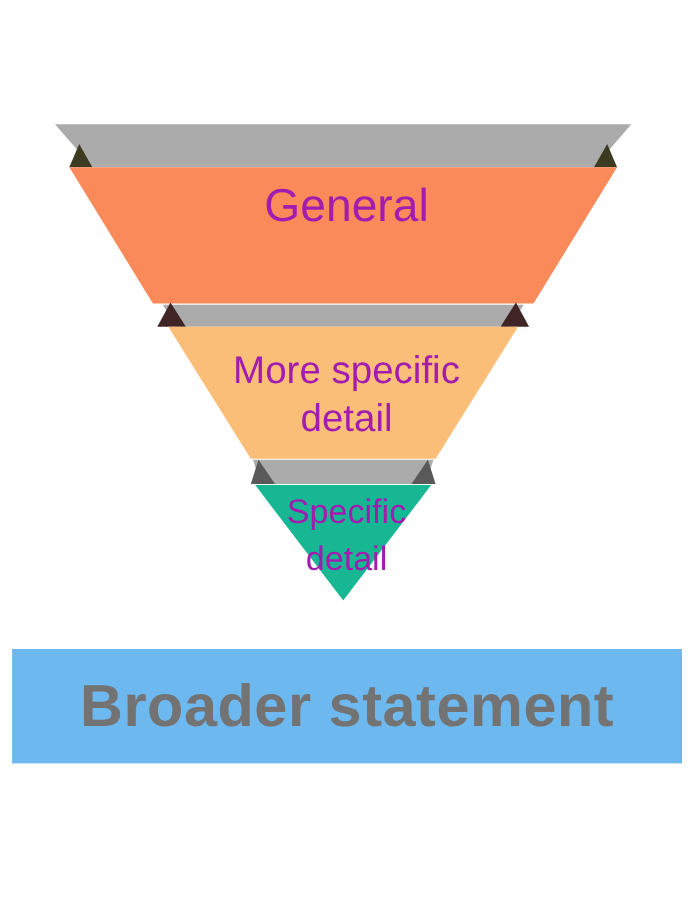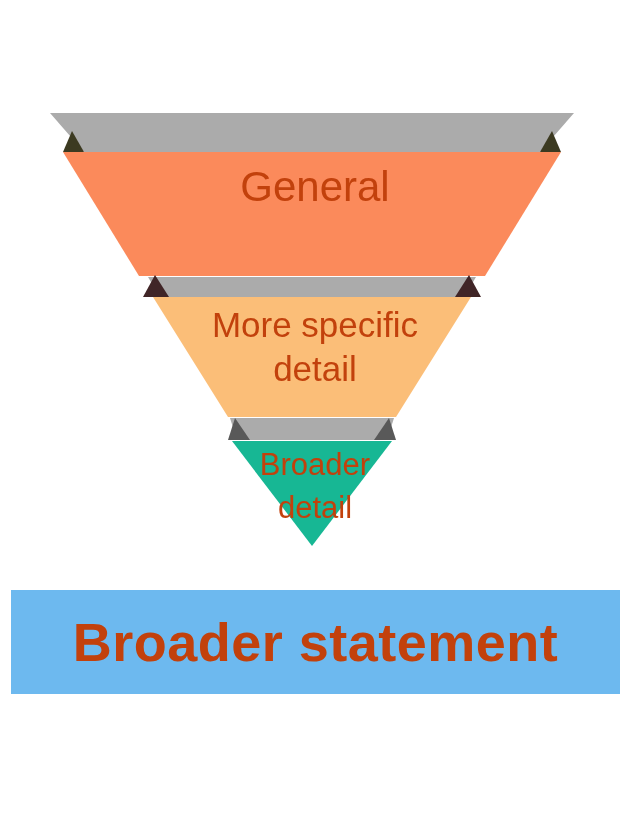--- a/index.html
+++ b/index.html
@@ -20,51 +20,51 @@
     left: 0;
     top: 0;
     width: 630px;
     height: 828px;
   }
   .funnel-label {
     position: absolute;
     left: 0;
     width: 630px;
     text-align: center;
-    color: #c2410c;
+    color: #a21caf;
     pointer-events: none;
   }
   .funnel-label span { display: block; }
   .label-general {
     top: 162px;
     font-size: 42px;
     line-height: 1.2;
   }
   .label-more-specific {
-    top: 303px;
+    top: 315px;
     font-size: 35px;
     line-height: 1.27;
   }
   .label-specific {
     top: 444px;
     font-size: 31px;
     line-height: 1.38;
   }
   .banner-label {
     position: absolute;
     left: 11px;
     top: 590px;
     width: 609px;
     height: 104px;
     display: flex;
     align-items: center;
     justify-content: center;
     font-size: 54px;
     font-weight: bold;
-    color: #c2410c;
+    color: #737373;
     letter-spacing: 0.5px;
     pointer-events: none;
   }
 </style>
 </head>
 <body>
 
 <div class="canvas">
 
   <svg class="layer-svg" viewBox="0 0 630 828" aria-hidden="true">
@@ -96,19 +96,19 @@
   <div class="funnel-label label-general">
     <span>General</span>
   </div>
 
   <div class="funnel-label label-more-specific">
     <span>More specific</span>
     <span>detail</span>
   </div>
 
   <div class="funnel-label label-specific">
-    <span>Broader</span>
+    <span>Specific</span>
     <span>detail</span>
   </div>
 
   <div class="banner-label">Broader statement</div>
 
 </div>
 
 </body></html>

